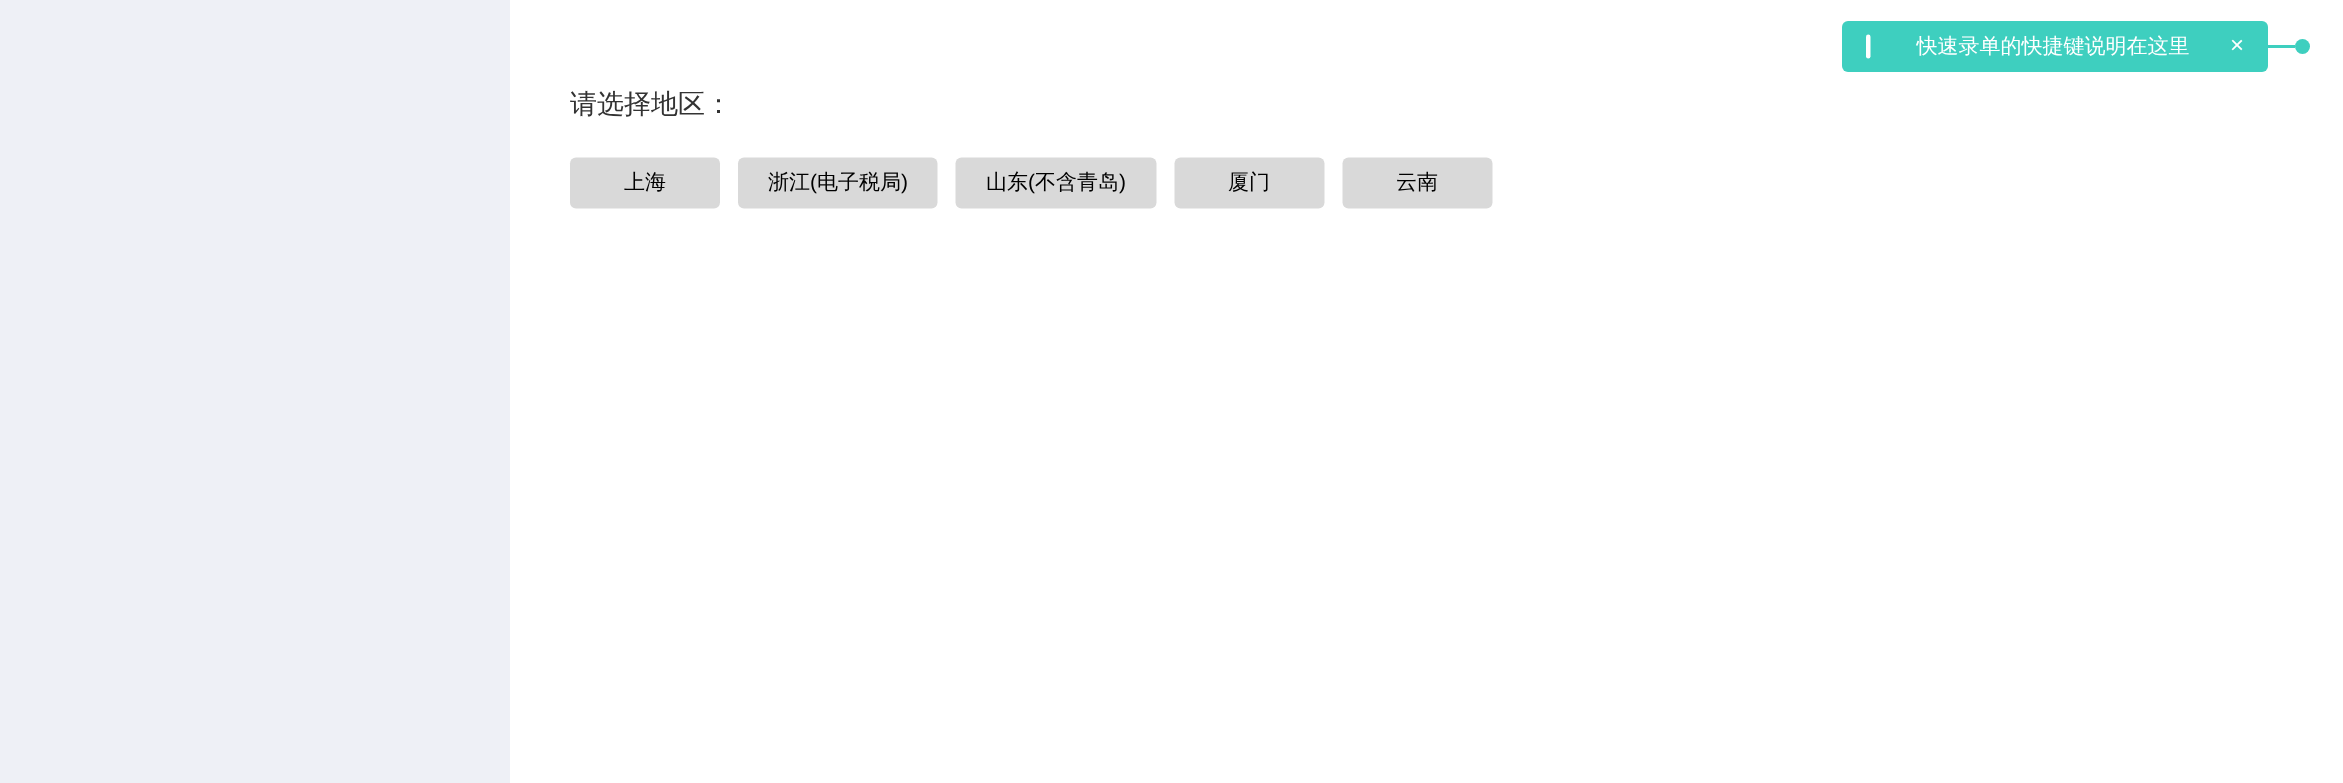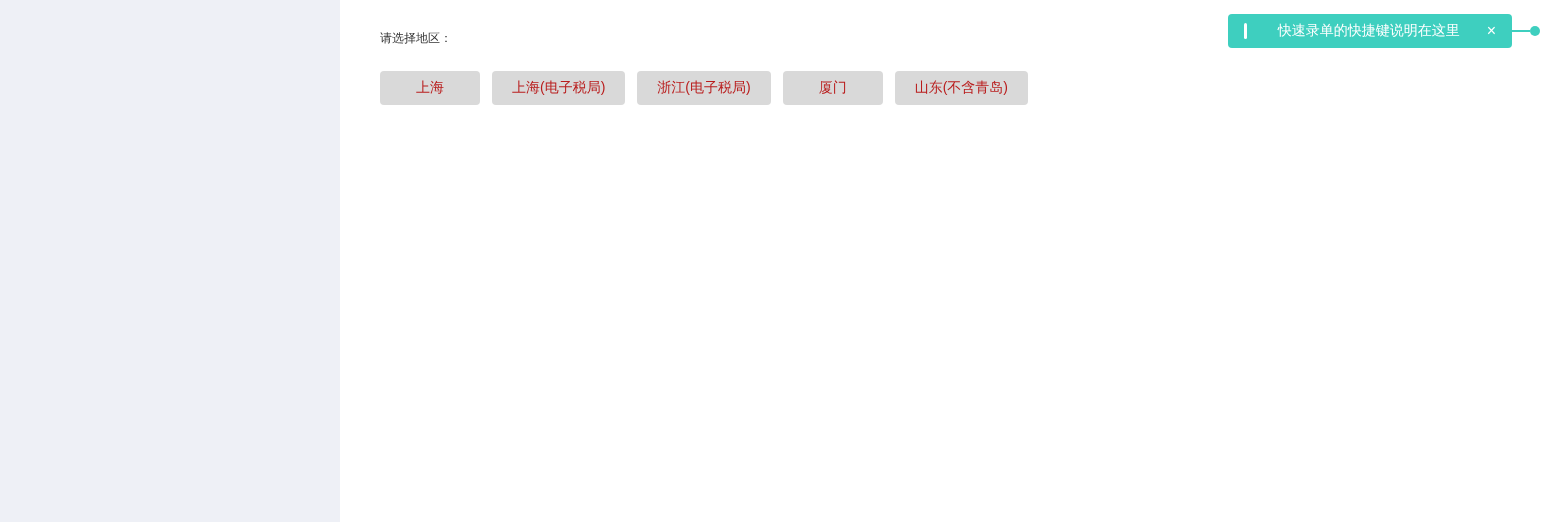--- a/index.html
+++ b/index.html
@@ -30,39 +30,40 @@
       position: absolute;
       left: 340px;
       top: 0;
       right: 0;
       bottom: 0;
       background: #ffffff;
       padding: 30px 40px;
     }
 
     .page-title {
-      font-size: 12px;
+      font-size: 18px;
       color: #333;
       margin-bottom: 24px;
       font-weight: normal;
+      margin-top: 27px;
     }
 
     .region-buttons {
       display: flex;
       flex-wrap: wrap;
       gap: 12px;
     }
 
     .region-btn {
       background: #d9d9d9;
       border: none;
       border-radius: 4px;
       padding: 8px 20px;
       font-size: 14px;
-      color: #b91c1c;
+      color: #000000;
       cursor: pointer;
       min-width: 100px;
       text-align: center;
       white-space: nowrap;
     }
 
     
     .tooltip-banner {
       position: absolute;
       top: 14px;
@@ -117,24 +118,24 @@
 </head>
 <body>
 
 <div class="sidebar"></div>
 
 <div class="main-content">
   <div class="page-title">请选择地区：</div>
   <div class="region-buttons">
 
   <button class="region-btn">上海</button>
-      <button class="region-btn">上海(电子税局)</button>
       <button class="region-btn">浙江(电子税局)</button>
+      <button class="region-btn">山东(不含青岛)</button>
       <button class="region-btn">厦门</button>
-      <button class="region-btn">山东(不含青岛)</button>
+      <button class="region-btn">云南</button>
     </div>
 </div>
 
 <div class="tooltip-banner">
   <span>快速录单的快捷键说明在这里</span>
   <span class="tooltip-close">×</span>
 </div>
 <div class="tooltip-line"></div>
 <div class="tooltip-dot"></div>
 

